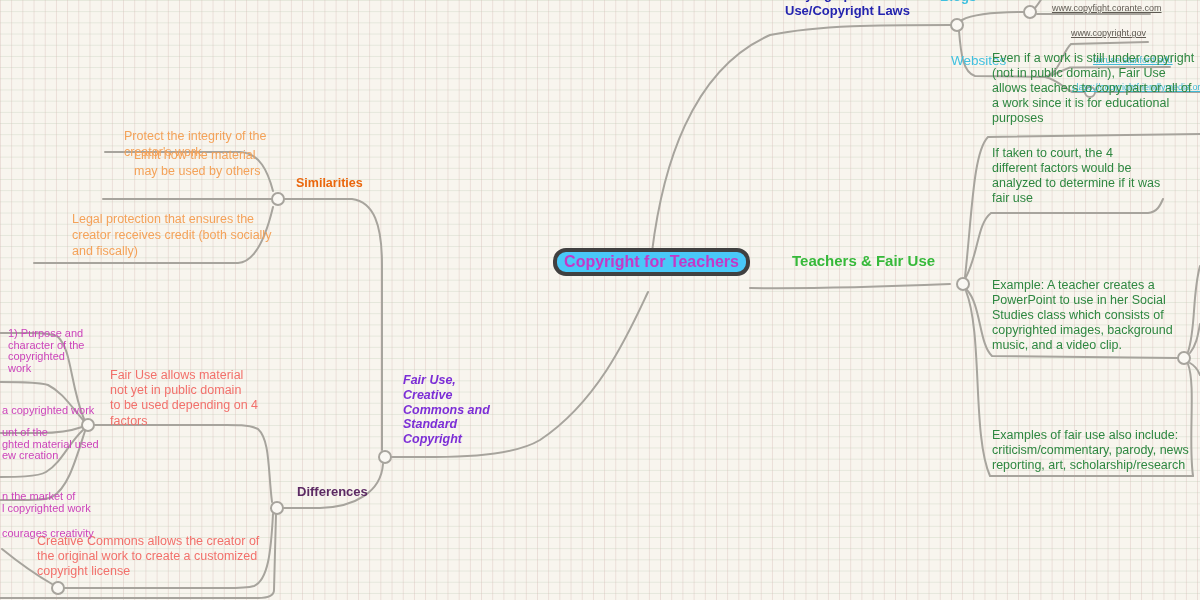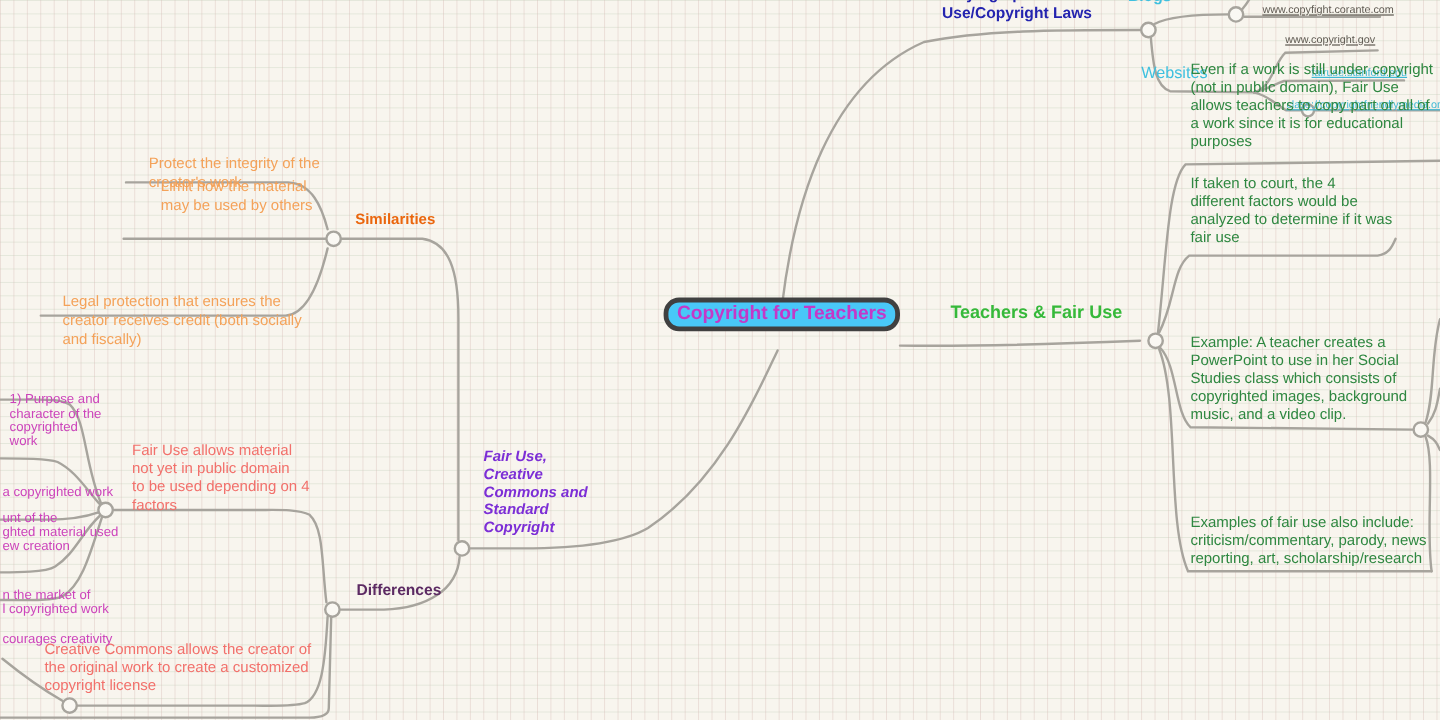--- a/index.html
+++ b/index.html
@@ -120,21 +120,21 @@
 music, and a video clip.</div>
 <div class="lbl green" style="left:992px;top:428px;width:230px;">Examples of fair use also include:
 criticism/commentary, parody, news
 reporting, art, scholarship/research</div>
 
 <div class="lbl orange-bold" style="left:296px;top:176px;">Similarities</div>
 <div class="lbl orange" style="left:124px;top:112px;margin-top:16px;">Protect the integrity of the
 creator's work</div>
 <div class="lbl orange" style="left:134px;top:147px;">Limit how the material
 may be used by others</div>
-<div class="lbl orange" style="left:52px;top:211px;margin-top:32px;">Legal protection that ensures the
+<div class="lbl orange" style="left:72px;top:211px;">Legal protection that ensures the
 creator receives credit (both socially
 and fiscally)</div>
 
 <div class="lbl purple-bold" style="left:403px;top:373px;font-style:italic;">Fair Use,
 Creative
 Commons and
 Standard
 Copyright</div>
 <div class="lbl plum-bold" style="left:297px;top:484px;text-align:center;">Differences</div>
 <div class="lbl salmon" style="left:110px;top:368px;">Fair Use allows material

